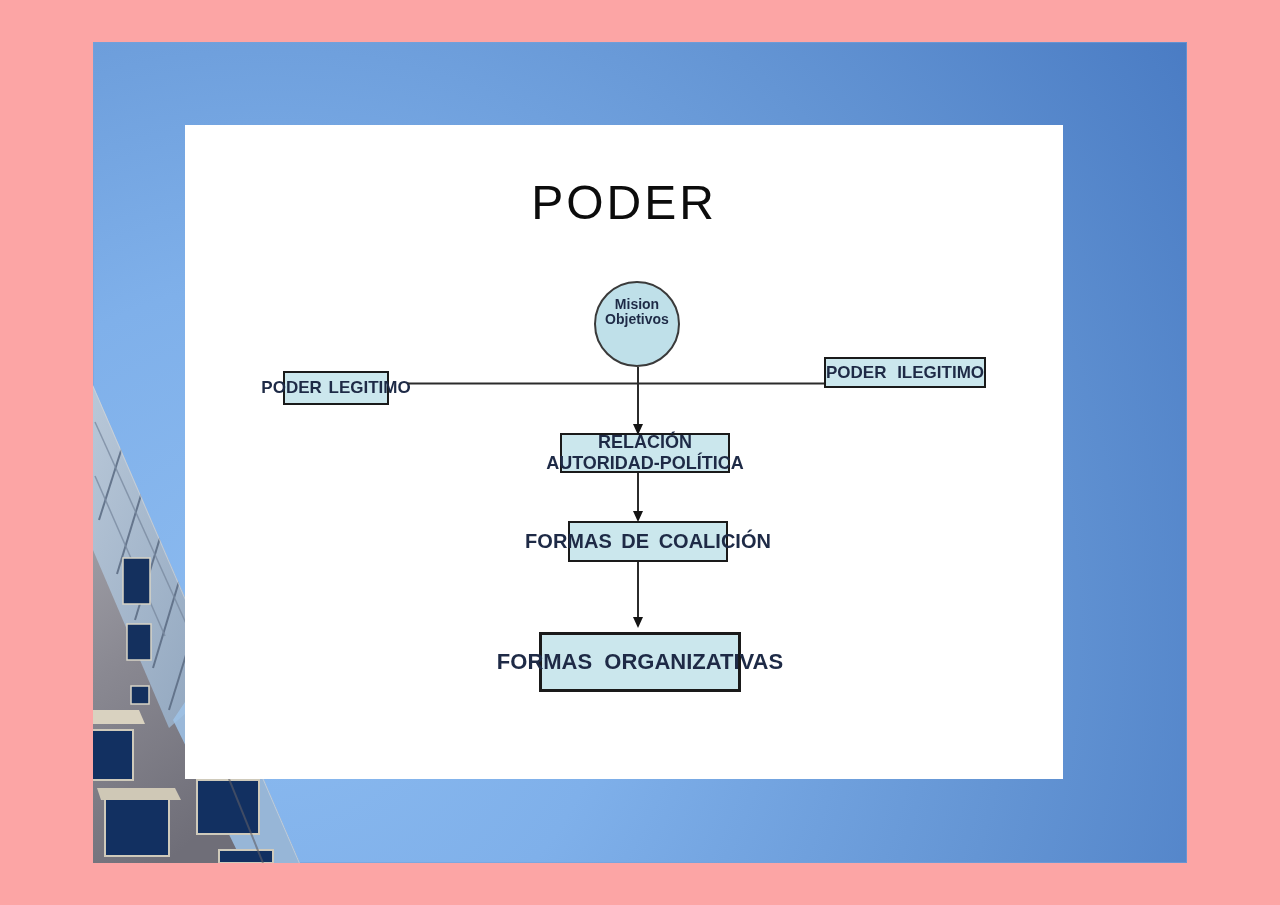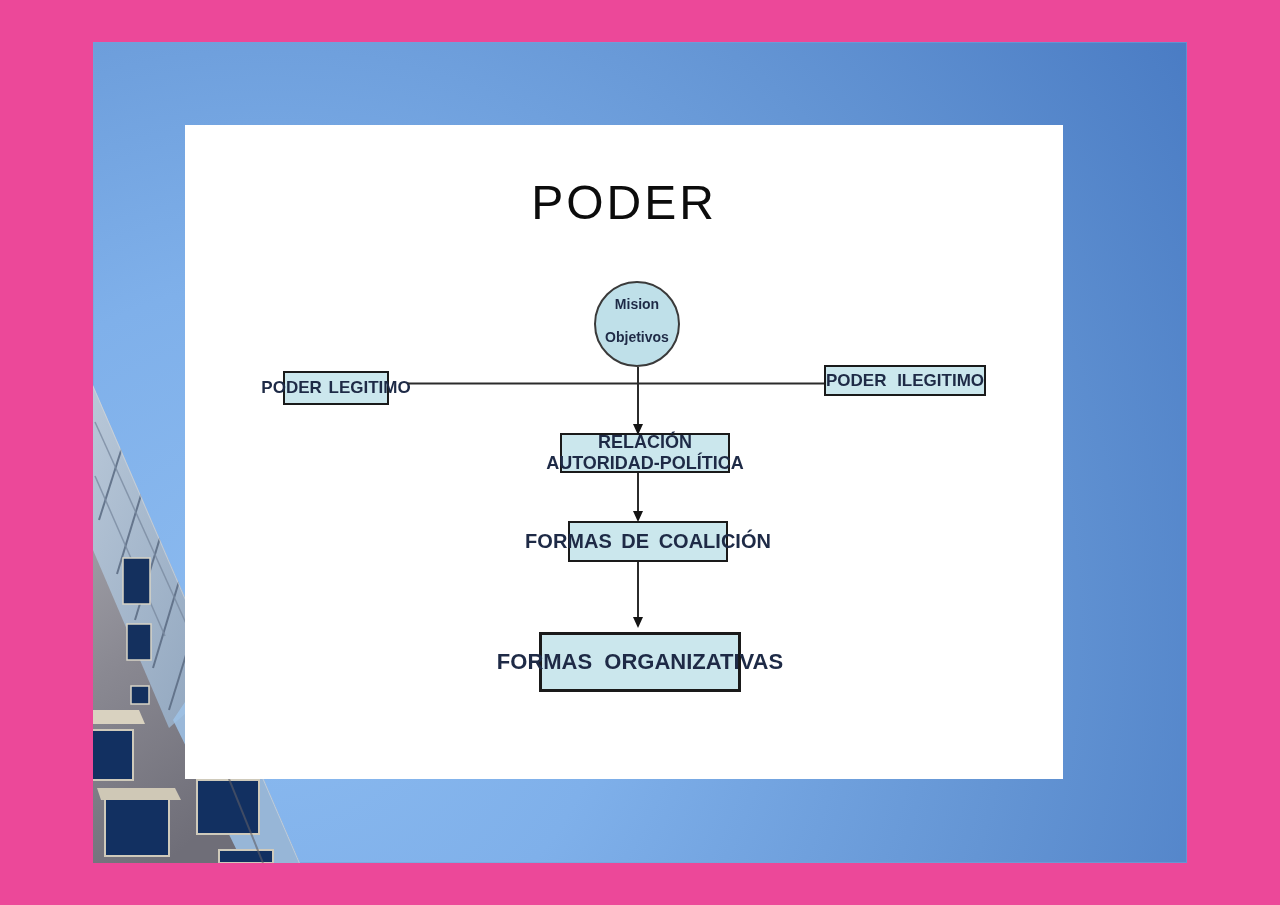--- a/index.html
+++ b/index.html
@@ -1,51 +1,51 @@
 <!DOCTYPE html>
 <html><head>
 <meta charset="utf-8">
 <style>
   html,body{margin:0;padding:0;}
   body{
     width:1280px;height:905px;position:relative;background:#ffffff;
     font-family:"Liberation Sans","DejaVu Sans",sans-serif;overflow:hidden;
   }
-  .page{position:absolute;inset:0;background:#ec4899;}
+  .page{position:absolute;inset:0;background:#fca5a5;}
   .slide{
     position:absolute;left:93px;top:42px;width:1094px;height:821px;
     background:radial-gradient(circle at 16% 72%, #8cbbf0 0%, #7fb0ea 32%, #6495d4 68%, #4a7cc4 100%);
     box-shadow:inset 0 0 0 1px rgba(120,160,215,.55);
   }
   .building{position:absolute;left:0;top:338px;width:520px;height:483px;}
   .content{
     position:absolute;left:92px;top:83px;width:878px;height:654px;
     background:#ffffff;
   }
   .slide-title{
     position:absolute;left:0;top:51px;width:878px;height:54px;
     text-align:center;font-size:48px;font-weight:400;letter-spacing:3px;
     color:#0c0c0c;line-height:54px;
   }
   .mision-circle{
     position:absolute;left:409px;top:156px;width:86px;height:86px;
     box-sizing:border-box;border:2px solid #3a3a3a;border-radius:50%;
     background:#bfe0e9;display:flex;flex-direction:column;align-items:center;
-    justify-content:flex-start;padding-top:14px;gap:18px;
+    justify-content:flex-start;padding-top:14px;
     font-size:14px;font-weight:bold;color:#1e2a46;line-height:15px;
   }
   .dbox{
     position:absolute;box-sizing:border-box;background:#cbe7ed;
     border:2px solid #1a1a1a;display:flex;flex-direction:column;
     align-items:center;justify-content:center;
     font-weight:bold;color:#1e2a46;white-space:nowrap;overflow:visible;
   }
   .dbox span{white-space:nowrap;}
   .box-legitimo{left:98px;top:246px;width:106px;height:34px;font-size:17px;word-spacing:2px;}
-  .box-ilegitimo{left:639px;top:240px;width:162px;height:31px;font-size:17px;word-spacing:6px;}
+  .box-ilegitimo{left:639px;top:232px;width:162px;height:31px;font-size:17px;word-spacing:6px;}
   .box-relacion{left:375px;top:308px;width:170px;height:40px;font-size:18px;line-height:21px;}
   .box-coalicion{left:383px;top:396px;width:160px;height:41px;font-size:20px;word-spacing:4px;}
   .box-organizativas{left:354px;top:507px;width:202px;height:60px;font-size:22px;word-spacing:6px;border-width:3px;}
   .connectors{position:absolute;left:0;top:0;width:878px;height:655px;pointer-events:none;}
 </style>
 </head>
 <body>
 
 <div class="page">
   <div class="slide">

